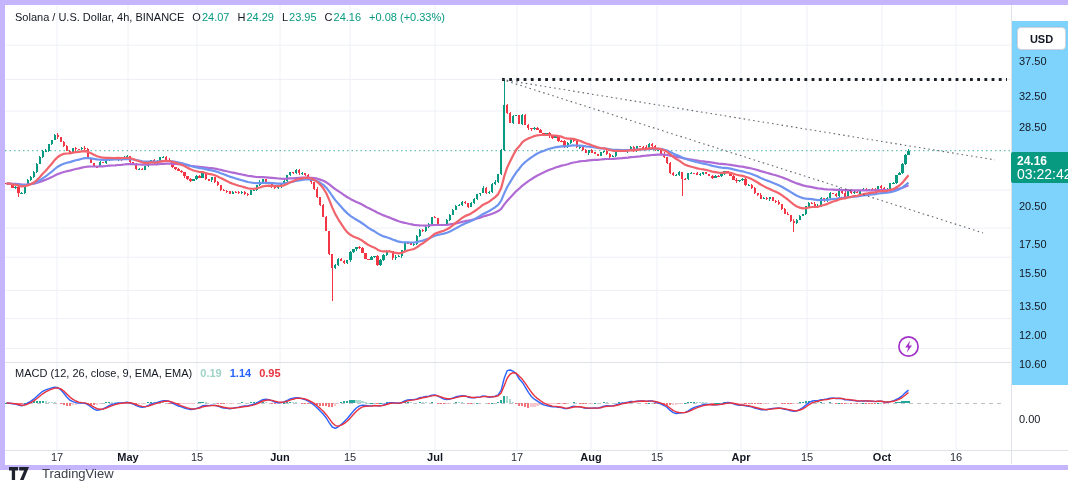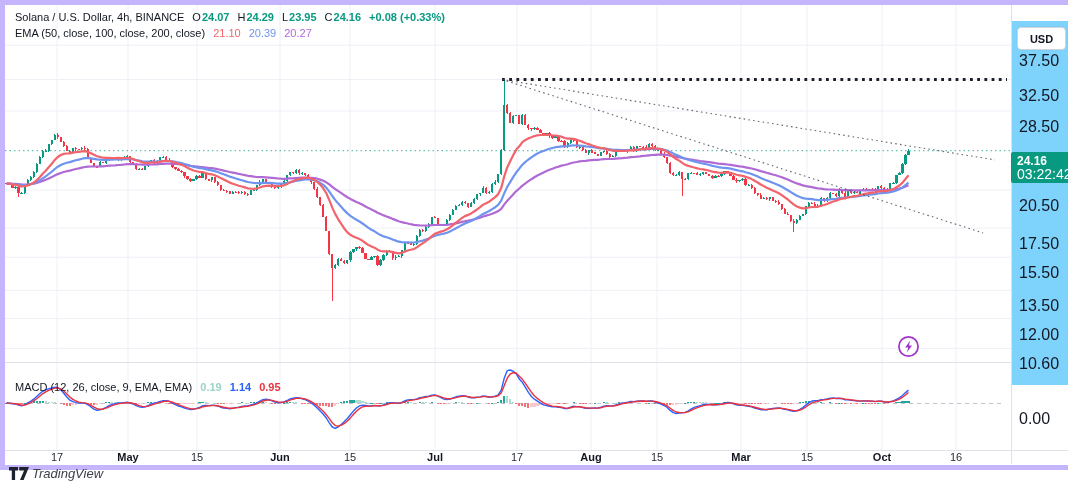--- a/index.html
+++ b/index.html
@@ -4,48 +4,48 @@
 <style>
   html,body{margin:0;padding:0;background:#fff;}
   body{font-family:"Liberation Sans",sans-serif;-webkit-font-smoothing:antialiased;}
   .stage{position:relative;width:1068px;height:488px;background:#fff;overflow:hidden;color:#131722;}
   .frame{position:absolute;left:0;top:0;width:1066px;height:460px;border:5px solid #c4b5fd;background:#fff;}
   #priceSvg{position:absolute;left:0;top:0;}
   #macdSvg{position:absolute;left:0;top:358px;}
   .sep-h{position:absolute;left:0;width:1066px;height:1px;background:#dfe2e8;}
   .sep-v{position:absolute;left:1006px;top:0;width:1px;height:459px;background:#dfe2e8;}
   .right-axis{position:absolute;left:1007px;top:16px;width:59px;height:364px;background:#7dd3fc;}
-  .p-tick{position:absolute;left:7px;height:14px;line-height:14px;font-size:16px;color:#131722;white-space:nowrap;}
+  .p-tick{position:absolute;left:7px;height:14px;line-height:14px;font-size:11px;color:#131722;white-space:nowrap;}
   .usd-btn{position:absolute;left:5px;top:6px;width:47px;height:21px;border:1px solid #d1d4dc;border-radius:4px;
            font-size:11px;font-weight:600;color:#131722;display:flex;align-items:center;justify-content:center;
            cursor:pointer;background:#fff;box-shadow:0 0 0 1px rgba(0,0,0,0.02);}
   .price-badge{position:absolute;left:-1px;width:61px;height:31px;background:#089981;color:#fff;border-radius:2px;
            padding:2px 0 0 6px;box-sizing:border-box;}
   .pb-price{font-size:12px;font-weight:700;line-height:14px;}
   .pb-count{font-size:14px;line-height:12px;}
   .time-axis{position:absolute;left:0;top:446px;width:1006px;height:14px;}
   .t-lbl{position:absolute;top:0;width:46px;text-align:center;font-size:11px;color:#2a2e39;}
   .t-lbl.major{font-weight:700;color:#131722;}
   .legend{position:absolute;display:flex;gap:8px;align-items:baseline;font-size:11px;white-space:nowrap;z-index:5;}
   #legendMain{left:10px;top:6px;}
   #legendEma{left:10px;top:22px;}
-  #legendMacd{left:10px;top:376px;}
+  #legendMacd{left:10px;top:362px;}
   .lsym{color:#131722;}
   .pair{display:flex;gap:1px;}
   .ltr{color:#131722;}
-  .teal{color:#089981;font-weight:bold;}
+  .teal{color:#089981;}
   .ema50c{color:#f2646c;}
   .ema100c{color:#6f94f0;}
   .ema200c{color:#b06ad4;}
   .macdlinec{color:#2962ff;font-weight:600;}
   .macdsigc{color:#e8323e;font-weight:600;}
   .macdhistc{color:#9ed3c6;font-weight:600;}
   #boltIcon{position:absolute;left:891px;top:329px;cursor:pointer;}
-  .attribution{position:absolute;left:9px;top:466px;display:flex;align-items:center;gap:2px;
-               color:#3c404a;font-size:13px;font-weight:500;cursor:pointer;font-style:italic;}
+  .attribution{position:absolute;left:9px;top:466px;display:flex;align-items:center;gap:12px;
+               color:#3c404a;font-size:13px;font-weight:500;cursor:pointer;}
 </style>
 </head>
 <body>
 
 <div class="stage">
   <div class="frame">
 
     <svg id="priceSvg" width="1006" height="358">
         <g>
           <line x1="0" x2="1006" y1="40.2" y2="40.2" stroke="#eef0f6" stroke-width="1"></line>
@@ -1024,26 +1024,20 @@
           <span class="ltr">L</span>
           <span class="teal">23.95</span>
         </span>
       <span class="pair">
           <span class="ltr">C</span>
           <span class="teal">24.16</span>
         </span>
       <span class="teal">+0.08 (+0.33%)</span>
     </div>
 
-    <div class="legend" id="legendEma">
-      <span class="lsym">EMA (50, close, 100, close, 200, close)</span>
-      <span class="ema50c">21.10</span>
-      <span class="ema100c">20.39</span>
-      <span class="ema200c">20.27</span>
-    </div>
 
     <div class="legend" id="legendMacd">
       <span class="lsym">MACD (12, 26, close, 9, EMA, EMA)</span>
       <span class="macdhistc">0.19</span>
       <span class="macdlinec">1.14</span>
       <span class="macdsigc">0.95</span>
     </div>
 
     <svg id="boltIcon" width="25" height="25" viewBox="0 0 25 25">
       <circle cx="12.5" cy="12.5" r="9.6" fill="#ffffff" stroke="#a233c9" stroke-width="1.7"></circle>
@@ -1071,21 +1065,21 @@
     <div class="time-axis">
         <div class="t-lbl" style="left: 29px;">17</div>
         <div class="t-lbl major" style="left: 100px;">May</div>
         <div class="t-lbl" style="left: 169px;">15</div>
         <div class="t-lbl major" style="left: 252px;">Jun</div>
         <div class="t-lbl" style="left: 322px;">15</div>
         <div class="t-lbl major" style="left: 407px;">Jul</div>
         <div class="t-lbl" style="left: 489px;">17</div>
         <div class="t-lbl major" style="left: 563px;">Aug</div>
         <div class="t-lbl" style="left: 629px;">15</div>
-        <div class="t-lbl major" style="left: 713px;">Mar</div>
+        <div class="t-lbl major" style="left: 713px;">Apr</div>
         <div class="t-lbl" style="left: 779px;">15</div>
         <div class="t-lbl major" style="left: 854px;">Oct</div>
         <div class="t-lbl" style="left: 928px;">16</div>
       </div>
   </div>
 
   <div class="attribution">
     <svg width="21" height="13" viewBox="0 0 21 13">
       <path d="M0 0 h9 v3.4 h-2.9 v9.6 h-3.3 V3.4 H0 Z" fill="#1e222d"></path>
       <path d="M10.2 0 h9.8 l-5.4 13 h-3.6 l4.1-9.6 h-4.9 Z" fill="#1e222d"></path>

